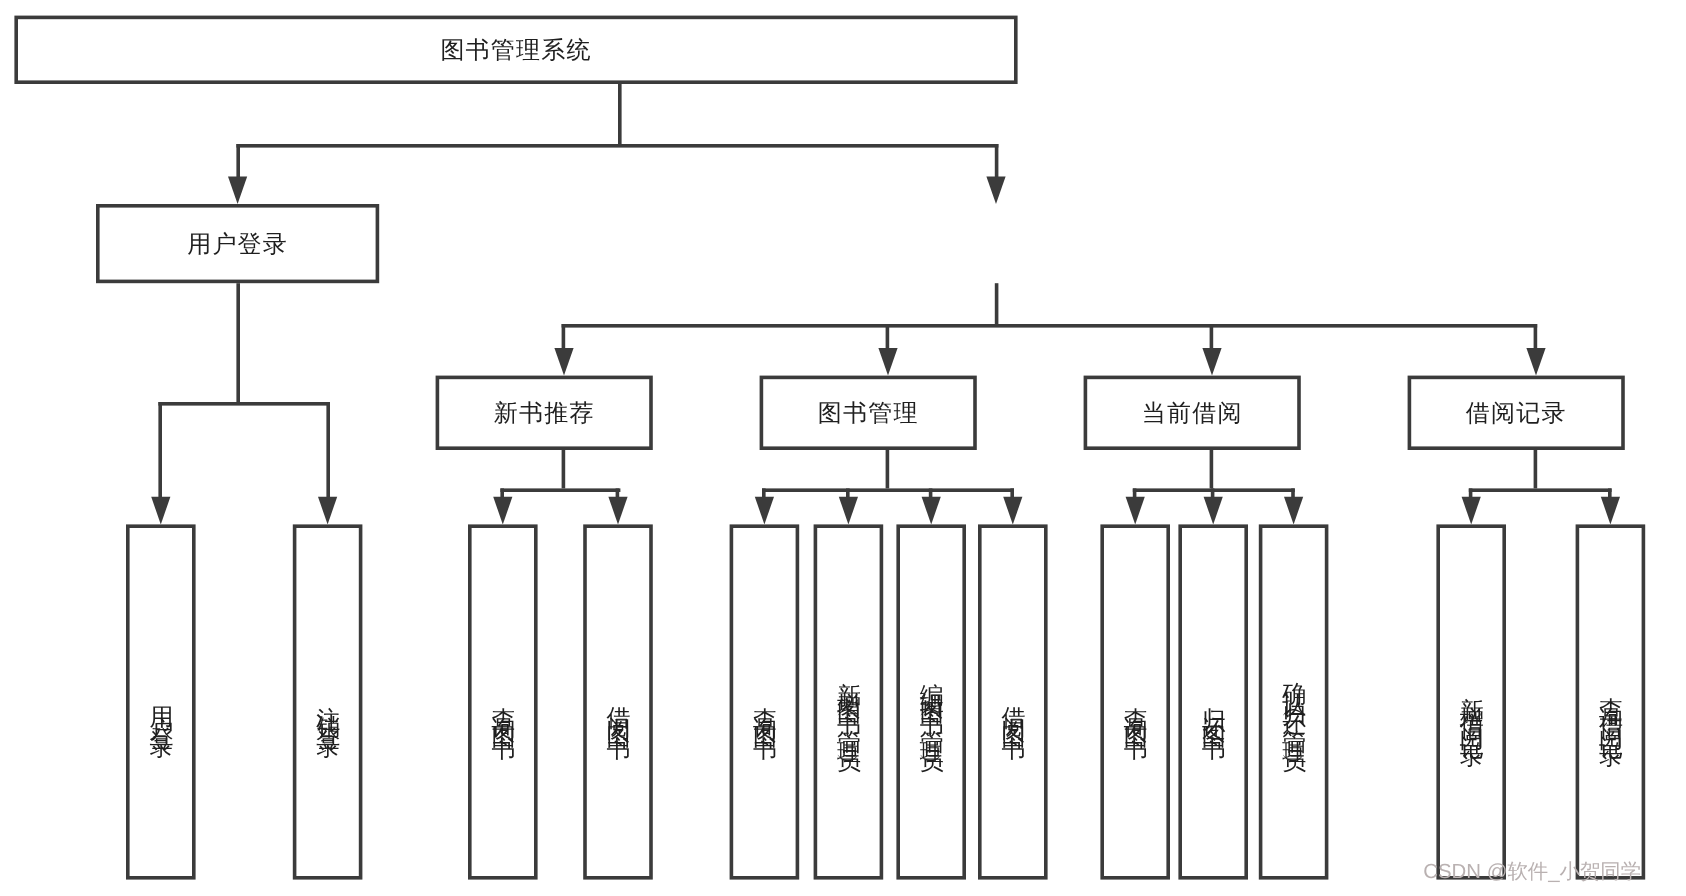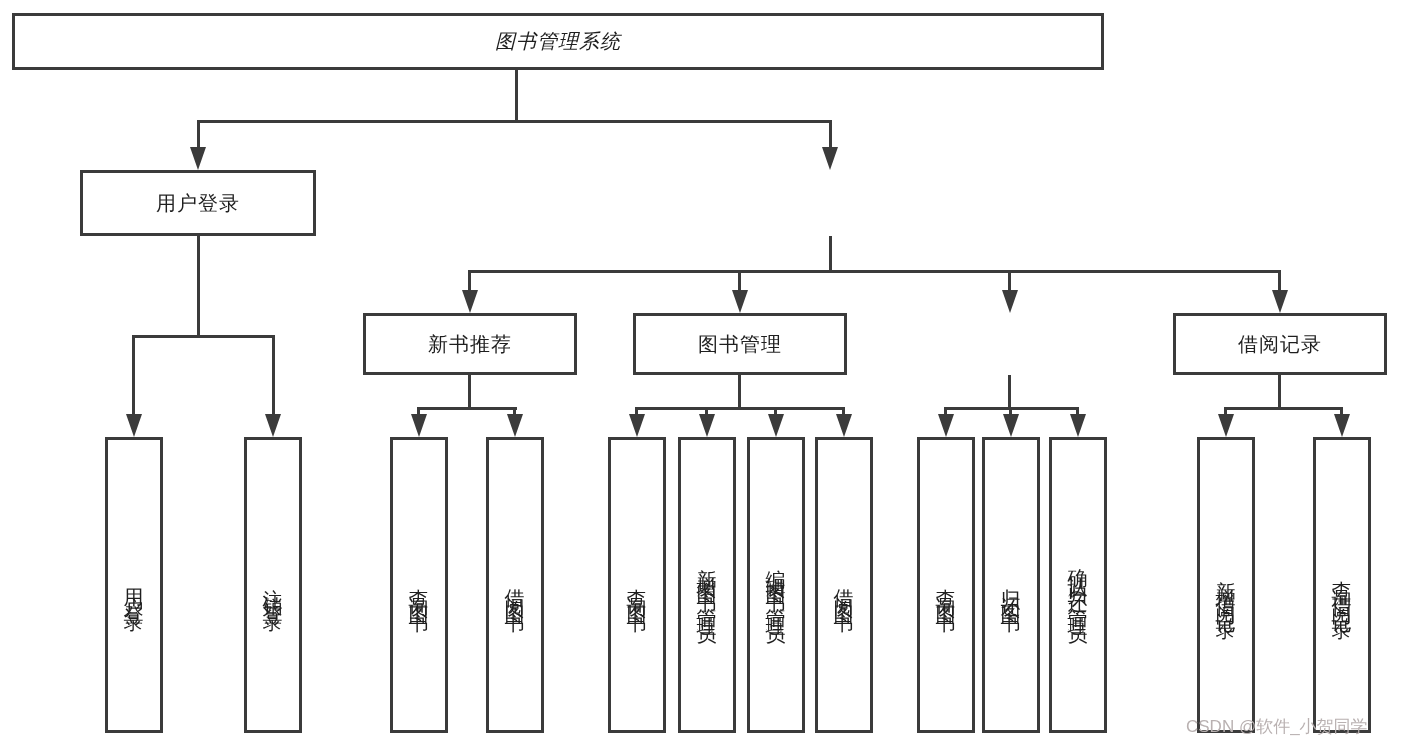--- a/index.html
+++ b/index.html
@@ -23,23 +23,23 @@
     overflow: hidden;
   }
   .box {
     position: absolute;
     border: 3px solid var(--box_border);
     background: var(--background);
     display: flex;
     align-items: center;
     justify-content: center;
   }
-  .root { left: 12px; top: 13px; width: 1092px; height: 57px; font-style: italic; }
+  .root { left: 12px; top: 13px; width: 836px; height: 57px; }
   .sub  { top: 170px; width: 236px; height: 66px; }
-  .mid  { top: 313px; width: 214px; height: 62px; }
+  .mid  { top: 313px; width: 181px; height: 62px; }
   .leaf { top: 437px; width: 58px; height: 296px; }
   .lbl  { font-size: 20px; letter-spacing: 1px; white-space: nowrap; }
   .vlbl {
     writing-mode: vertical-rl;
     text-orientation: mixed;
     font-size: 20px;
     line-height: 1;
     letter-spacing: 8px;
     margin-bottom: -8px;
   }
@@ -103,20 +103,23 @@
   <div class="arrow" style="left:1002px;top:290px"></div>
   <div class="vline" style="left:1278px;top:270px;height:21px"></div>
   <div class="arrow" style="left:1272px;top:290px"></div>
 
   <div class="box mid" style="left:363px">
     <span class="lbl">新书推荐</span>
   </div>
   <div class="box mid" style="left:633px">
     <span class="lbl">图书管理</span>
   </div>
+  <div class="box mid" style="left:903px">
+    <span class="lbl">当前借阅</span>
+  </div>
   <div class="box mid" style="left:1173px">
     <span class="lbl">借阅记录</span>
   </div>
 
   <div class="vline" style="left:468px;top:375px;height:32px"></div>
   <div class="hline" style="left:417px;top:407px;width:100px"></div>
   <div class="vline" style="left:417px;top:407px;height:8px"></div>
   <div class="arrow" style="left:411px;top:414px"></div>
   <div class="vline" style="left:513px;top:407px;height:8px"></div>
   <div class="arrow" style="left:507px;top:414px"></div>

